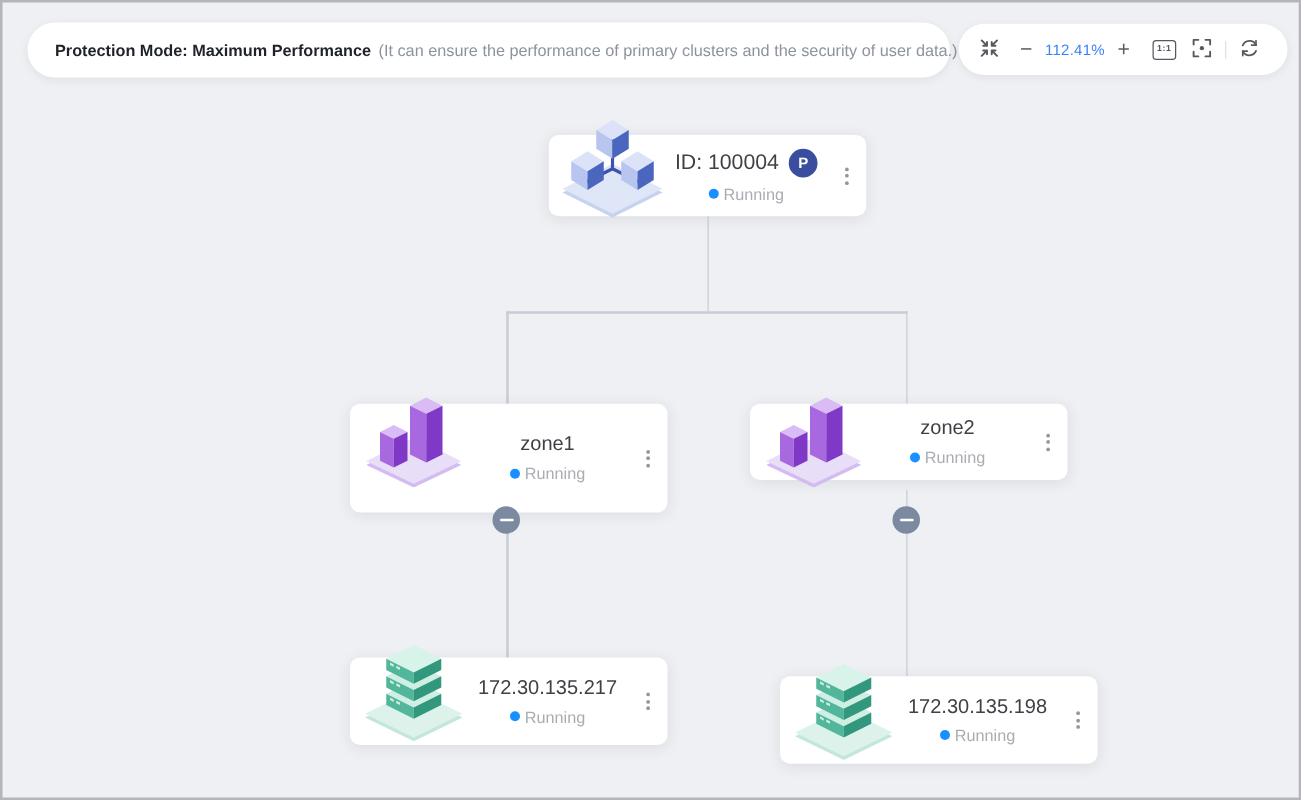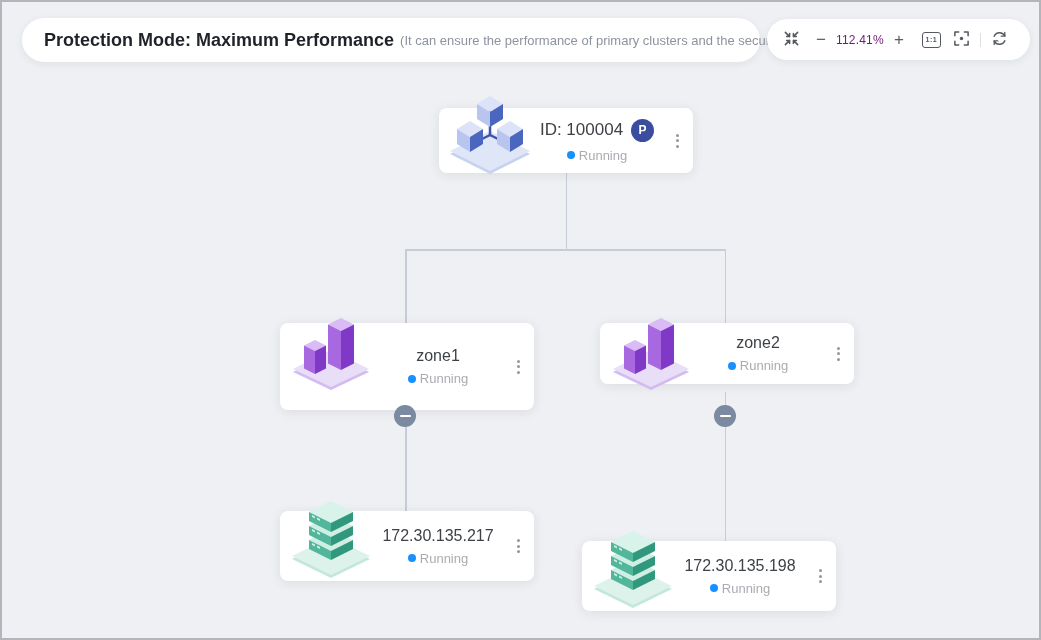--- a/index.html
+++ b/index.html
@@ -7,32 +7,32 @@
     position:relative;width:1041px;height:640px;box-sizing:border-box;
     background:#eef0f3;border:2px solid #b2b6ba;overflow:hidden;
     font-family:"Liberation Sans", sans-serif;
   }
   
   .banner{
     position:absolute;left:20px;top:16px;width:738px;height:44px;box-sizing:border-box;
     background:#fff;border-radius:22px;display:flex;align-items:center;
     padding:0 22px;box-shadow:0 2px 8px rgba(30,40,60,.07);white-space:nowrap;
   }
-  .banner-title{font-size:18px;font-weight:700;color:#1f2329;margin-right:6px;}
+  .banner-title{font-size:13px;font-weight:700;color:#1f2329;margin-right:6px;}
   .banner-desc{font-size:13px;color:#8d939e;}
   
   .toolbar{
     position:absolute;left:765px;top:17px;width:263px;height:41px;box-sizing:border-box;
     background:#fff;border-radius:21px;display:flex;align-items:center;
     padding:0 16px;box-shadow:0 2px 8px rgba(30,40,60,.07);
   }
   .tb-btn{background:none;border:none;padding:0;margin:0;display:flex;align-items:center;
     justify-content:center;color:#55595f;cursor:pointer;font-family:inherit;}
   .tb-glyph{font-size:17px;line-height:1;color:#5a5e63;}
-  .zoom-level{width:52px;text-align:center;font-size:12px;color:#701a75;letter-spacing:.2px;}
+  .zoom-level{width:52px;text-align:center;font-size:12px;color:#3b82f6;letter-spacing:.2px;}
   .ratio-box{display:inline-flex;align-items:center;justify-content:center;
     width:17px;height:14px;border:1.5px solid #55595f;border-radius:3px;
     font-size:7px;font-weight:700;color:#55595f;letter-spacing:.5px;}
   .tb-divider{width:1px;height:14px;background:#dfe1e5;}
   .mr16{margin-right:16px}.mr12{margin-right:12px}.mr10{margin-right:10px}.mr8{margin-right:8px}.mr18{margin-right:18px}
   
   .vline,.hline{position:absolute;background:#c7cdd7;z-index:0;}
   .vline{width:1.5px;}
   .hline{height:1.5px;}
   .collapse-btn{
@@ -43,22 +43,22 @@
   
   .node{
     position:absolute;width:254px;box-sizing:border-box;background:#fff;border-radius:8px;
     box-shadow:0 2px 12px rgba(31,38,50,.09);z-index:1;cursor:pointer;
     display:flex;flex-direction:column;align-items:center;justify-content:center;
     padding-left:86px;padding-right:24px;
   }
   .node-root{left:437px;top:106px;height:65px;}
   .node-zone1{left:278px;top:321px;height:87px;}
   .node-zone2{left:598px;top:321px;height:61px;}
-  .node-leaf1{left:278px;top:509px;height:70px;}
-  .node-leaf2{left:580px;top:539px;height:70px;}
+  .node-leaf1{left:278px;top:524px;height:70px;}
+  .node-leaf2{left:622px;top:539px;height:70px;}
   .node-icon{position:absolute;left:8px;top:-17px;width:86px;height:84px;pointer-events:none;}
   .node-title{display:flex;align-items:center;gap:8px;font-size:16px;color:#3e4246;white-space:nowrap;}
   .node-root .node-title{font-size:17px;}
   .p-badge{width:23px;height:23px;border-radius:50%;background:#3a4d9f;color:#fff;
     font-size:12px;font-weight:700;display:flex;align-items:center;justify-content:center;}
   .node-status{display:flex;align-items:center;gap:4px;margin-top:6px;font-size:13px;color:#a9acb1;}
   .status-dot{width:8px;height:8px;border-radius:50%;background:#1890ff;}
   .kebab{position:absolute;right:8px;top:50%;transform:translateY(-50%);
     background:none;border:none;padding:6px;display:flex;flex-direction:column;gap:2.5px;
     align-items:center;cursor:pointer;}

